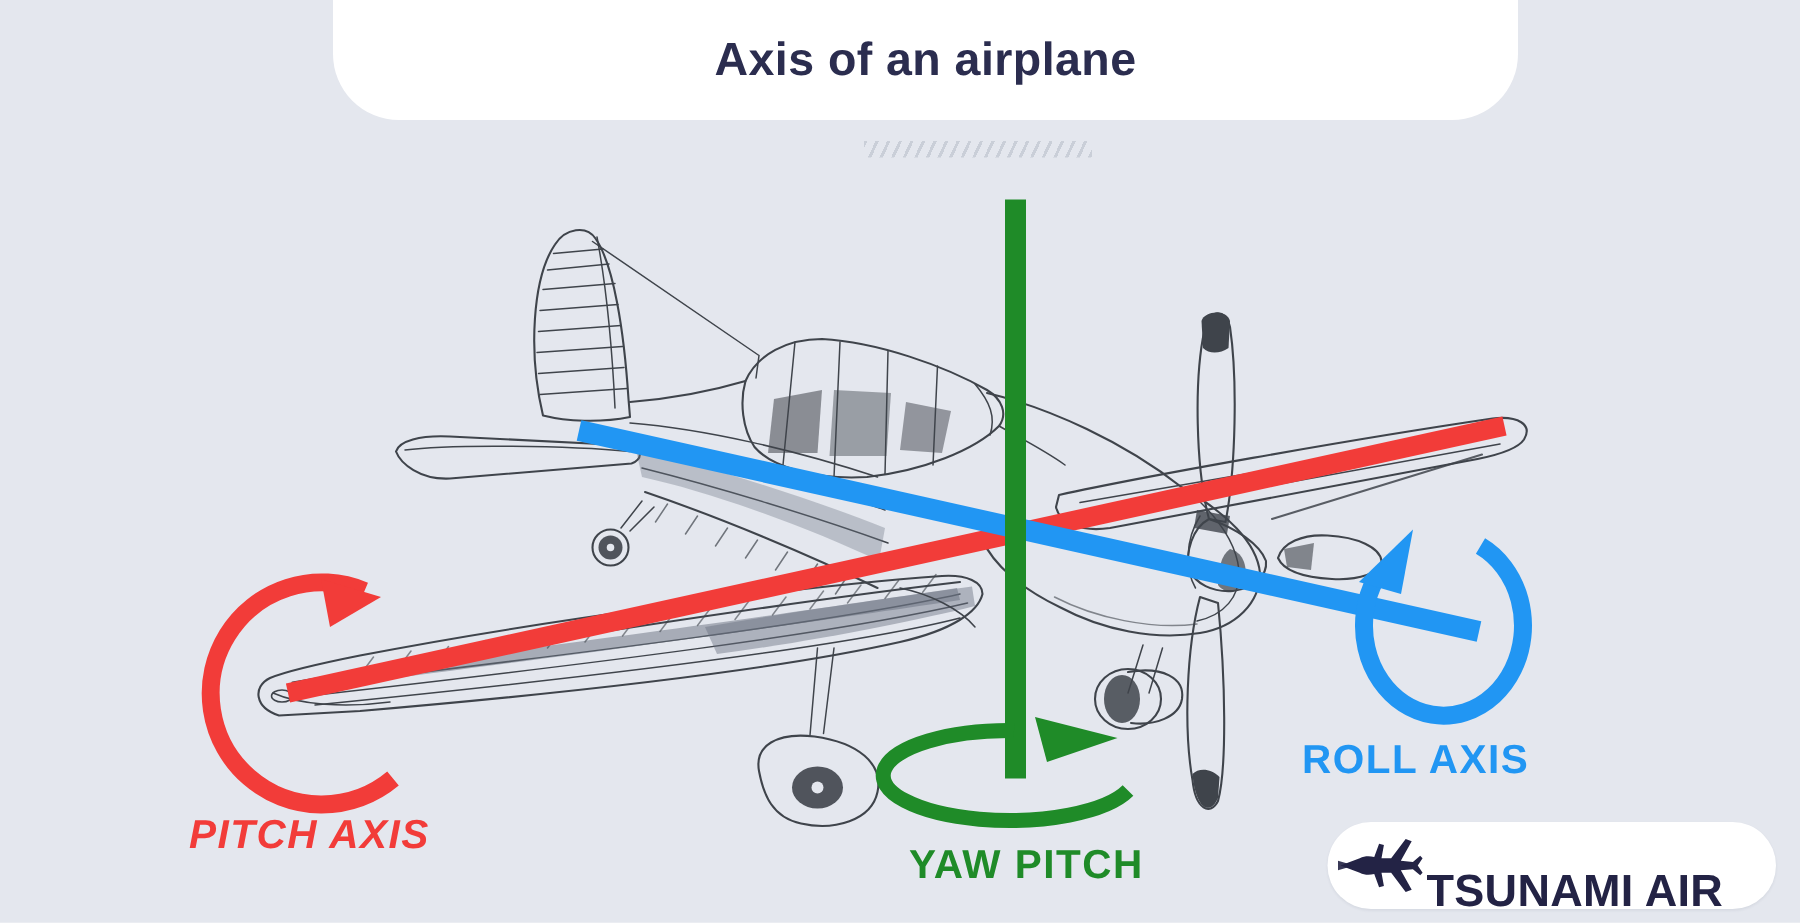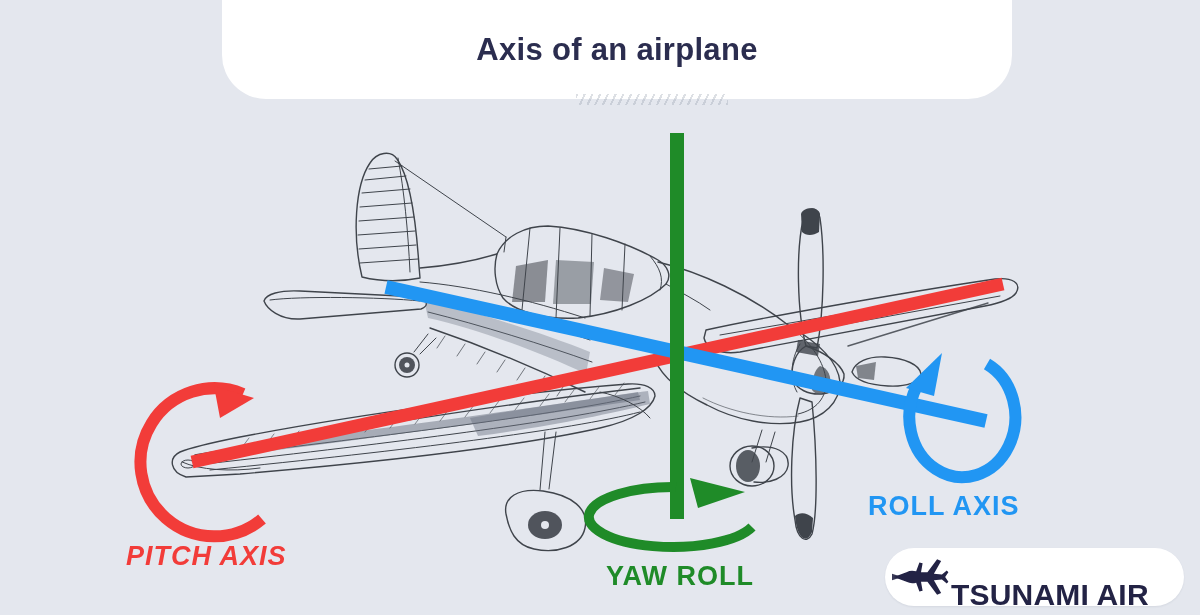--- a/index.html
+++ b/index.html
@@ -4,21 +4,21 @@
 <style>
   :root{
     --background:#e4e7ee; --banner:#ffffff; --title-text:#2b2d4f;
     --sketch:#3f444b; --logo-navy:#232345; --logo-bg:#ffffff;
     --pitch-color:#f23c39; --yaw-color:#1f8b28; --roll-color:#2196f3;
   }
   *{margin:0;padding:0;box-sizing:border-box;}
   body{font-family:"Liberation Sans", sans-serif;}
   .stage{position:relative;width:1200px;height:615px;background:var(--background);overflow:hidden;}
 
-  .banner{position:absolute;left:222px;top:0;width:790px;height:99px;background:var(--banner);
+  .banner{position:absolute;left:222px;top:0;width:790px;height:80px;background:var(--banner);
           border-radius:0 0 44px 44px;display:flex;align-items:center;justify-content:center;}
   .page-title{font-size:31px;font-weight:800;color:var(--title-text);letter-spacing:.3px;}
 
   .hatch-strip{position:absolute;left:576px;top:94px;width:152px;height:11px;opacity:.30;
     background:repeating-linear-gradient(115deg, #8c96a5 0 2px, transparent 2px 7px);}
 
   svg.diagram{position:absolute;left:0;top:0;}
 
   .ink{stroke:var(--sketch);fill:none;stroke-width:1.4;stroke-linecap:round;stroke-linejoin:round;}
   .ink-thin{stroke:var(--sketch);fill:none;stroke-width:1;stroke-linecap:round;}
@@ -160,21 +160,21 @@
       <polygon class="head-yaw" points="690,478 745,492 698,508"></polygon>
     </g>
 
     <g>
       <path class="arrow-roll" stroke-width="12" d="M987,364 A53,60 0 1 1 917,386"></path>
       <polygon class="head-roll" points="906,388 934,396 942,353"></polygon>
     </g>
   </svg>
 
   <div class="axis-label label-pitch">PITCH AXIS</div>
-  <div class="axis-label label-yaw">YAW ROLL</div>
+  <div class="axis-label label-yaw">YAW PITCH</div>
   <div class="axis-label label-roll">ROLL AXIS</div>
 
   <div class="logo-badge">
     <svg class="jet-icon" viewBox="0 0 72 60">
       <path fill="var(--logo-navy)" d="M2,30 L18,24 C22,22 26,22 30,23 L34,12 L38,13 L36,24 L44,24 L56,8 L61,10 L52,26 L62,27 L68,22 L70,24 L66,30 L70,36 L68,38 L62,33 L52,34 L61,50 L56,52 L44,36 L36,36 L38,47 L34,48 L30,37 C26,38 22,38 18,36 Z"></path>
       <path fill="var(--logo-navy)" d="M0,26 L10,29 L10,31 L0,34 Z" opacity=".9"></path>
     </svg>
     <div class="brand-name">TSUNAMI AIR</div>
   </div>
 

